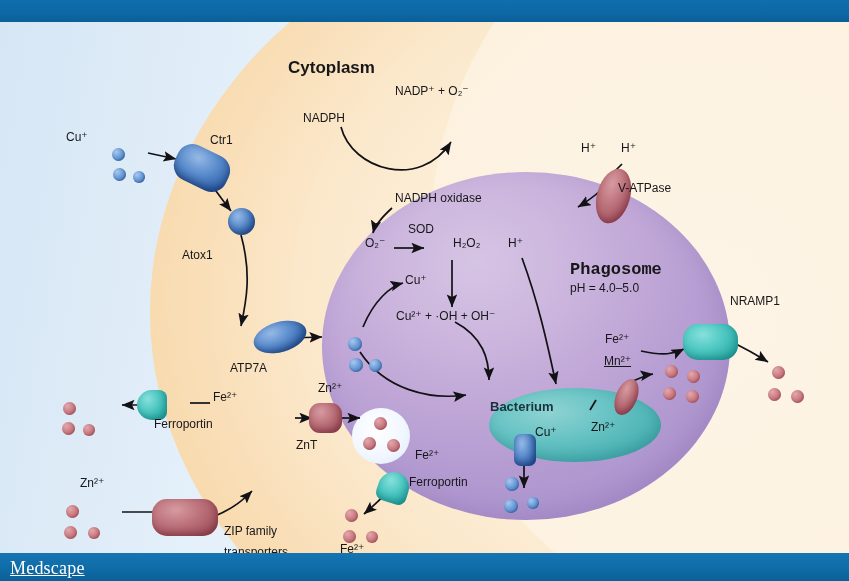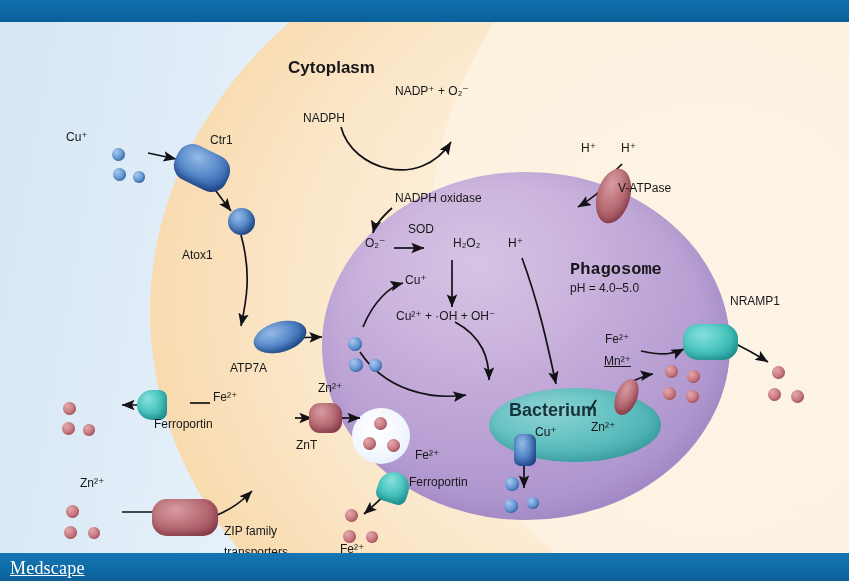--- a/index.html
+++ b/index.html
@@ -224,21 +224,21 @@
     <div class="lbl" style="left:618px;top:160px;">V-ATPase</div>
     <div class="lbl" style="left:508px;top:215px;">H⁺</div>
 
     <div class="lbl b" style="left:570px;top:238px;font-size:17px;font-family:Liberation Mono, monospace;">Phagosome</div>
     <div class="lbl" style="left:570px;top:260px;">pH = 4.0–5.0</div>
 
     <div class="lbl" style="left:718px;top:273px;margin-left:12px;">NRAMP1</div>
     <div class="lbl" style="left:605px;top:311px;">Fe²⁺</div>
     <div class="lbl" style="left:604px;top:333px;text-decoration:underline;">Mn²⁺</div>
 
-    <div class="lbl b" style="left:509px;top:378px;font-size:18px;color:#16343d;">Bacterium</div>
+    <div class="lbl b" style="left:490px;top:378px;font-size:13px;color:#16343d;">Bacterium</div>
     <div class="lbl" style="left:535px;top:404px;">Cu⁺</div>
     <div class="lbl" style="left:591px;top:399px;">Zn²⁺</div>
 
     <div class="lbl" style="left:213px;top:369px;">Fe²⁺</div>
     <div class="lbl" style="left:154px;top:396px;">Ferroportin</div>
 
     <div class="lbl" style="left:318px;top:360px;">Zn²⁺</div>
     <div class="lbl" style="left:296px;top:417px;">ZnT</div>
 
     <div class="lbl" style="left:415px;top:427px;">Fe²⁺</div>

